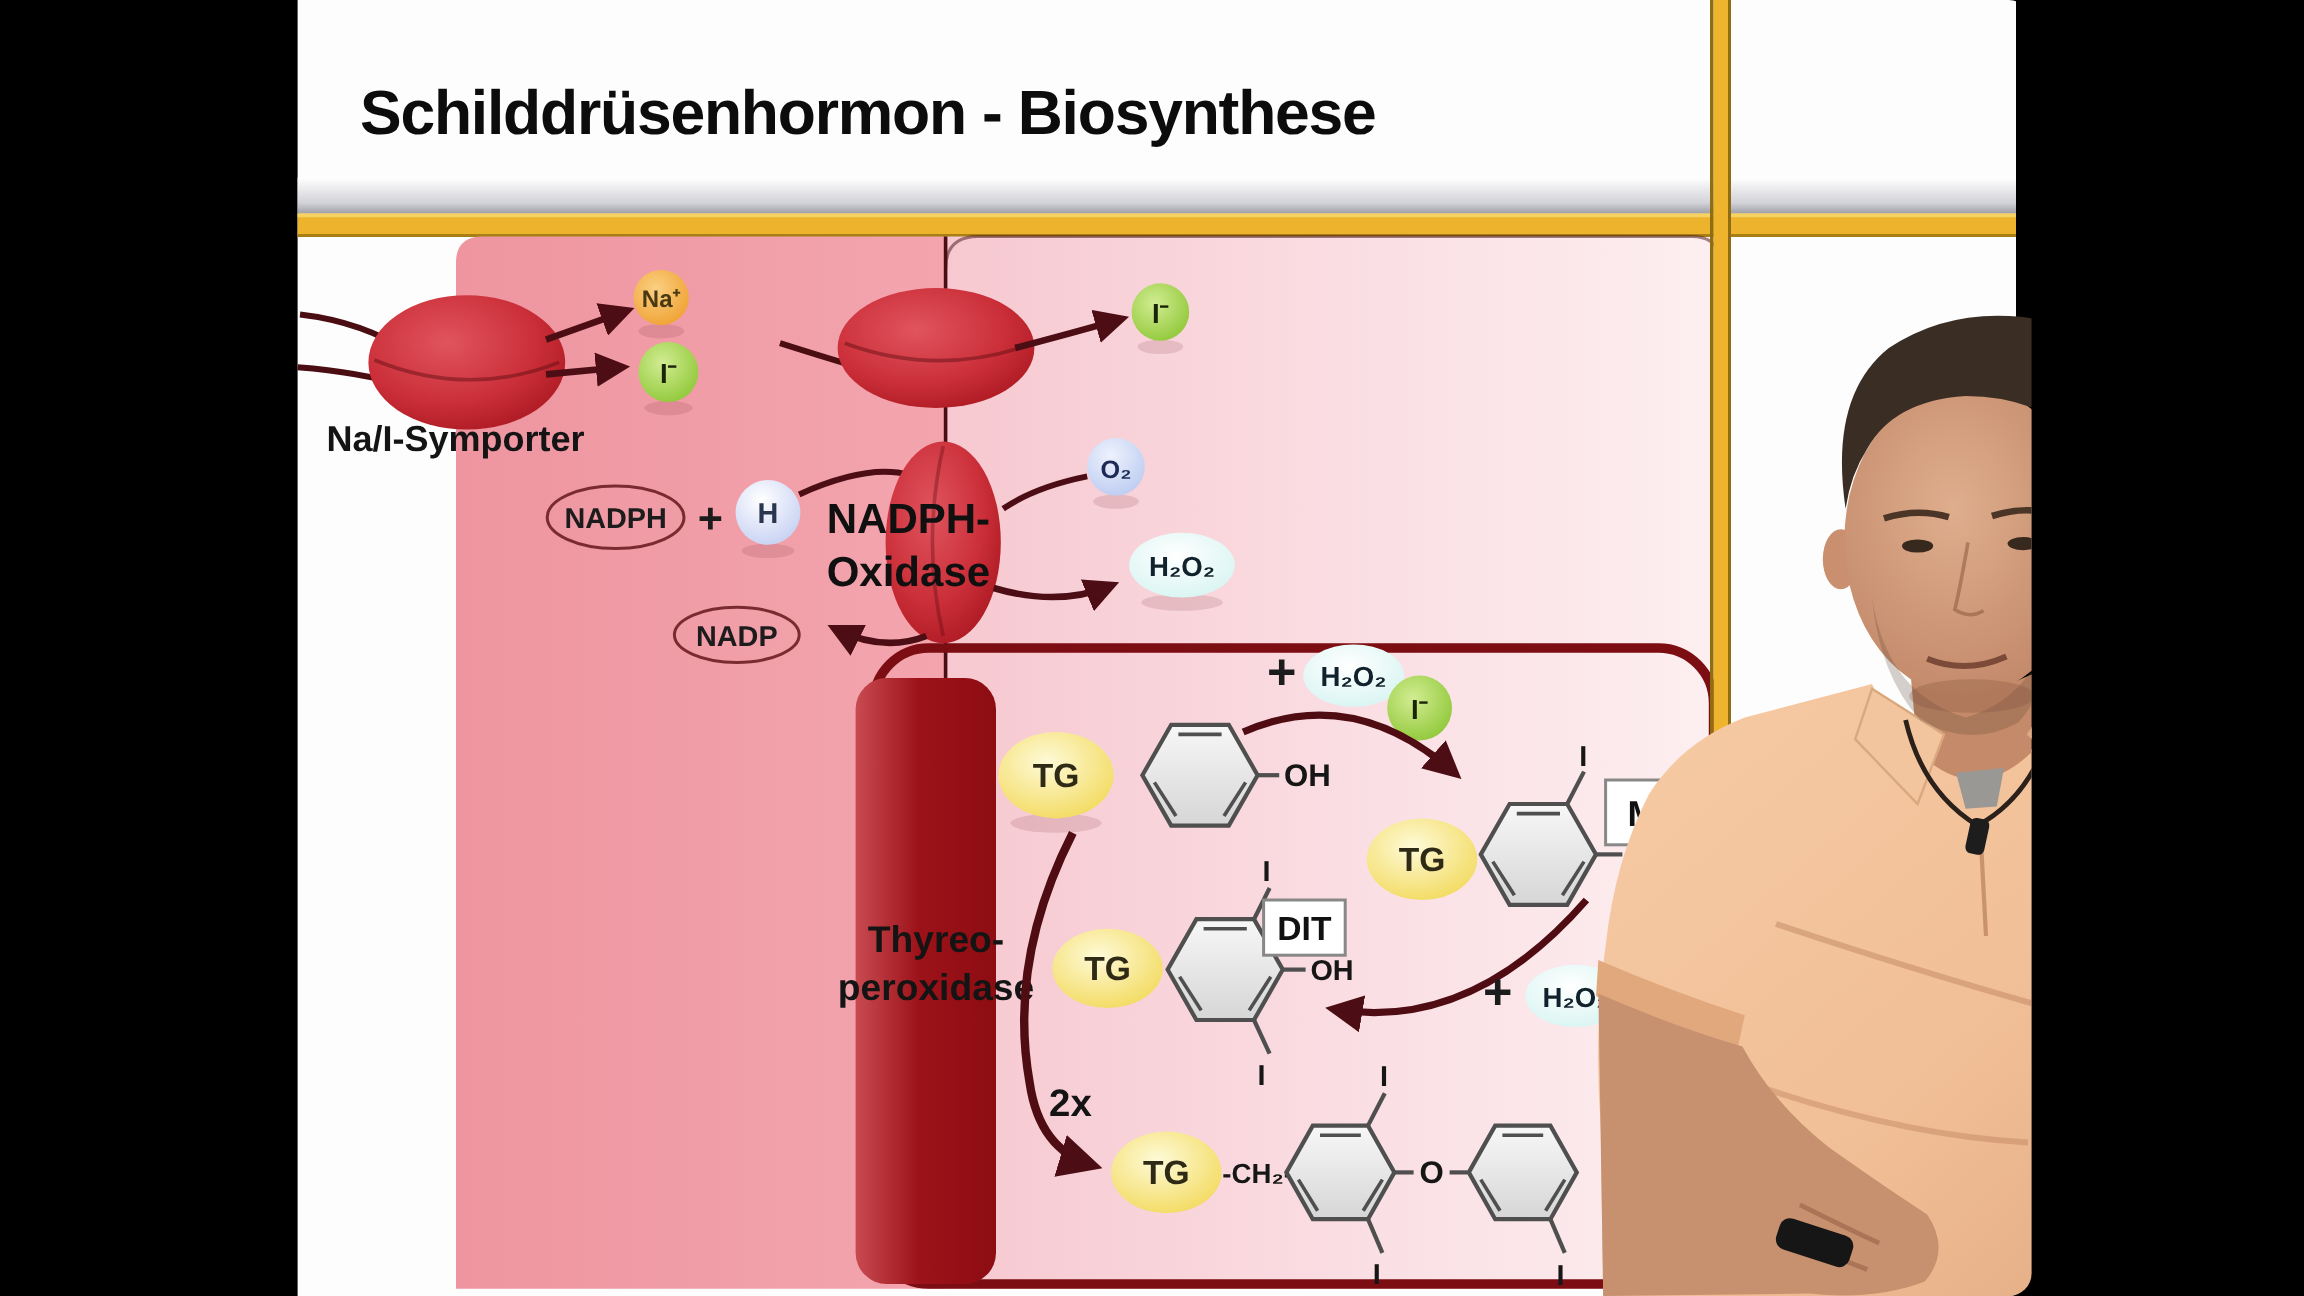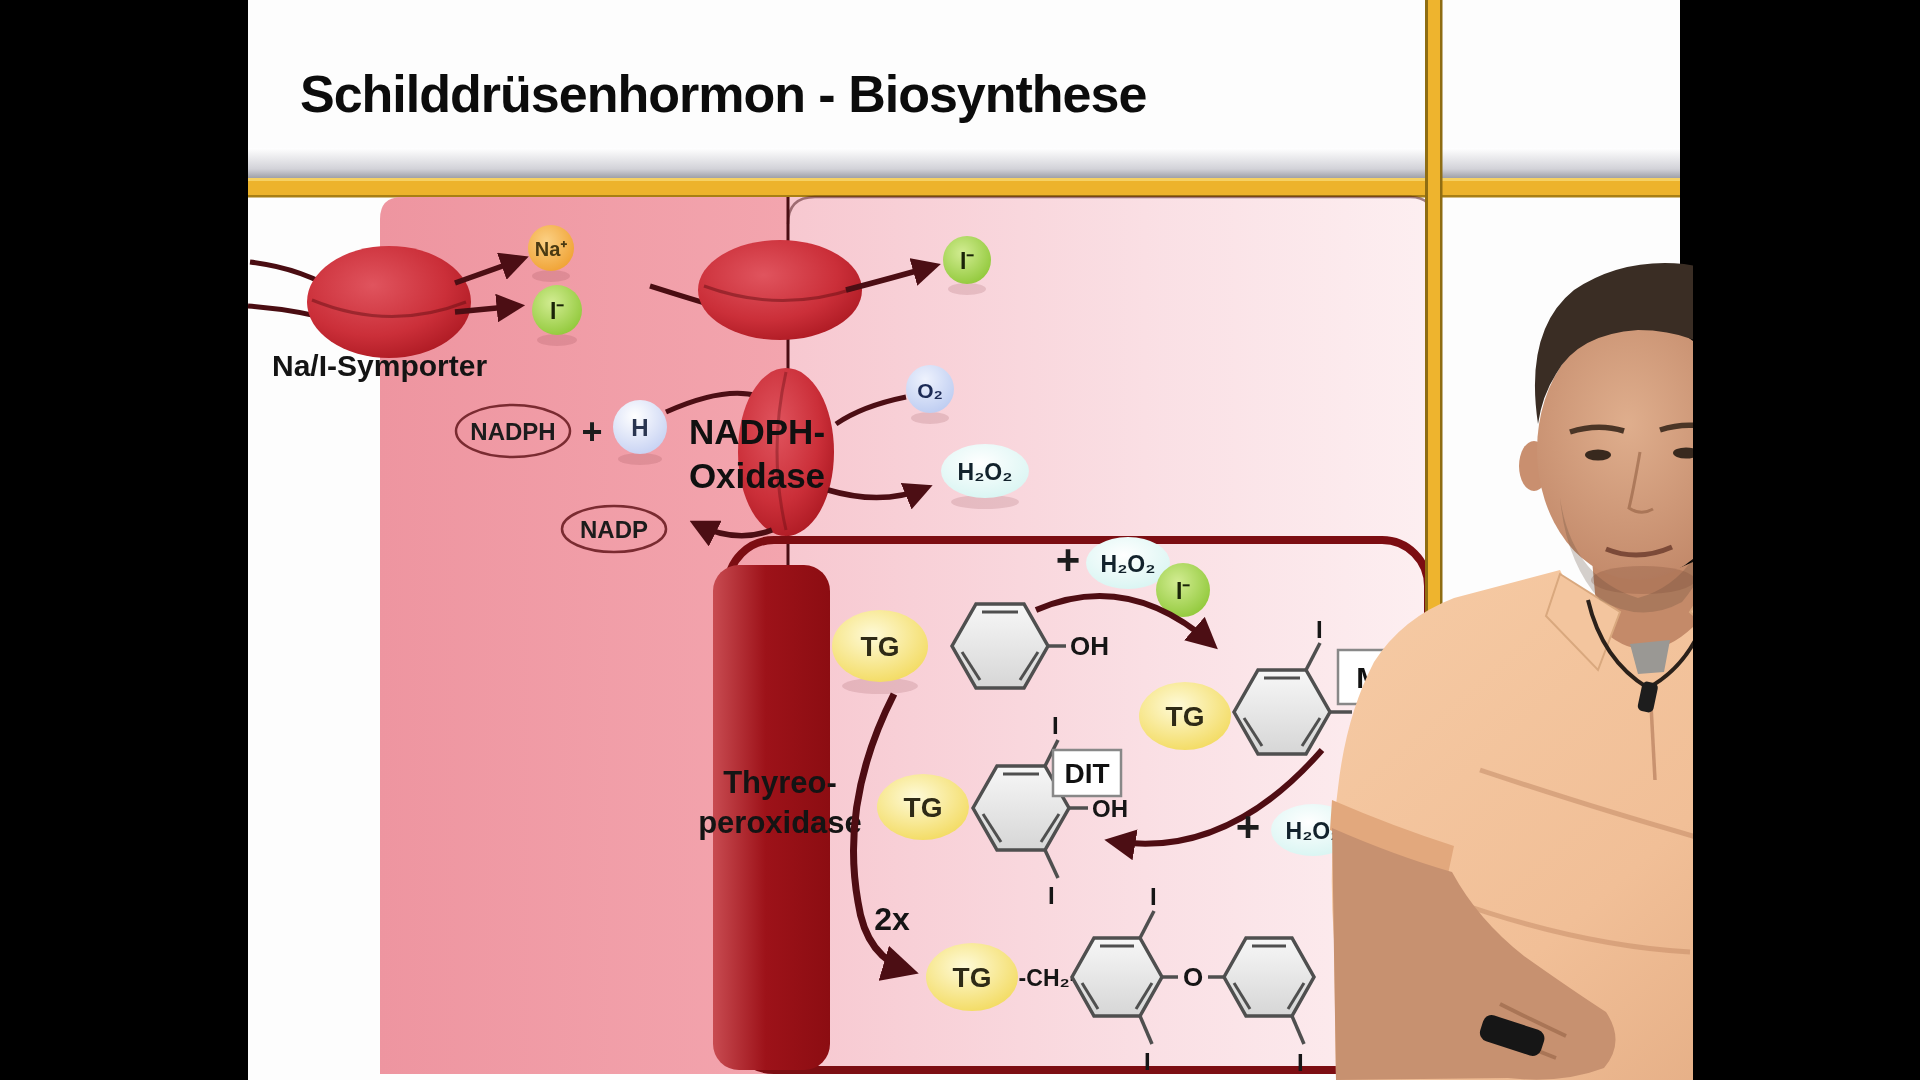--- a/index.html
+++ b/index.html
@@ -1,17 +1,17 @@
 <!DOCTYPE html>
 <html><head>
 <meta charset="utf-8">
 <style>
   html,body{margin:0;padding:0;background:#000;}
   .stage{position:relative;width:1693px;height:1080px;overflow:hidden;background:#000;
-         font-family:"Liberation Sans", sans-serif;}
+         font-family:"Liberation Sans", sans-serif;border-radius:19px;}
   .stage svg{position:absolute;left:0;top:0;}
   text{font-family:"Liberation Sans", sans-serif;}
   .ttl{font-weight:bold;letter-spacing:-1px;}
   .lbl{font-weight:bold;}
 </style>
 </head>
 <body>
 
 <div class="stage">
 <svg width="1920" height="1080" viewBox="0 0 1920 1080">

